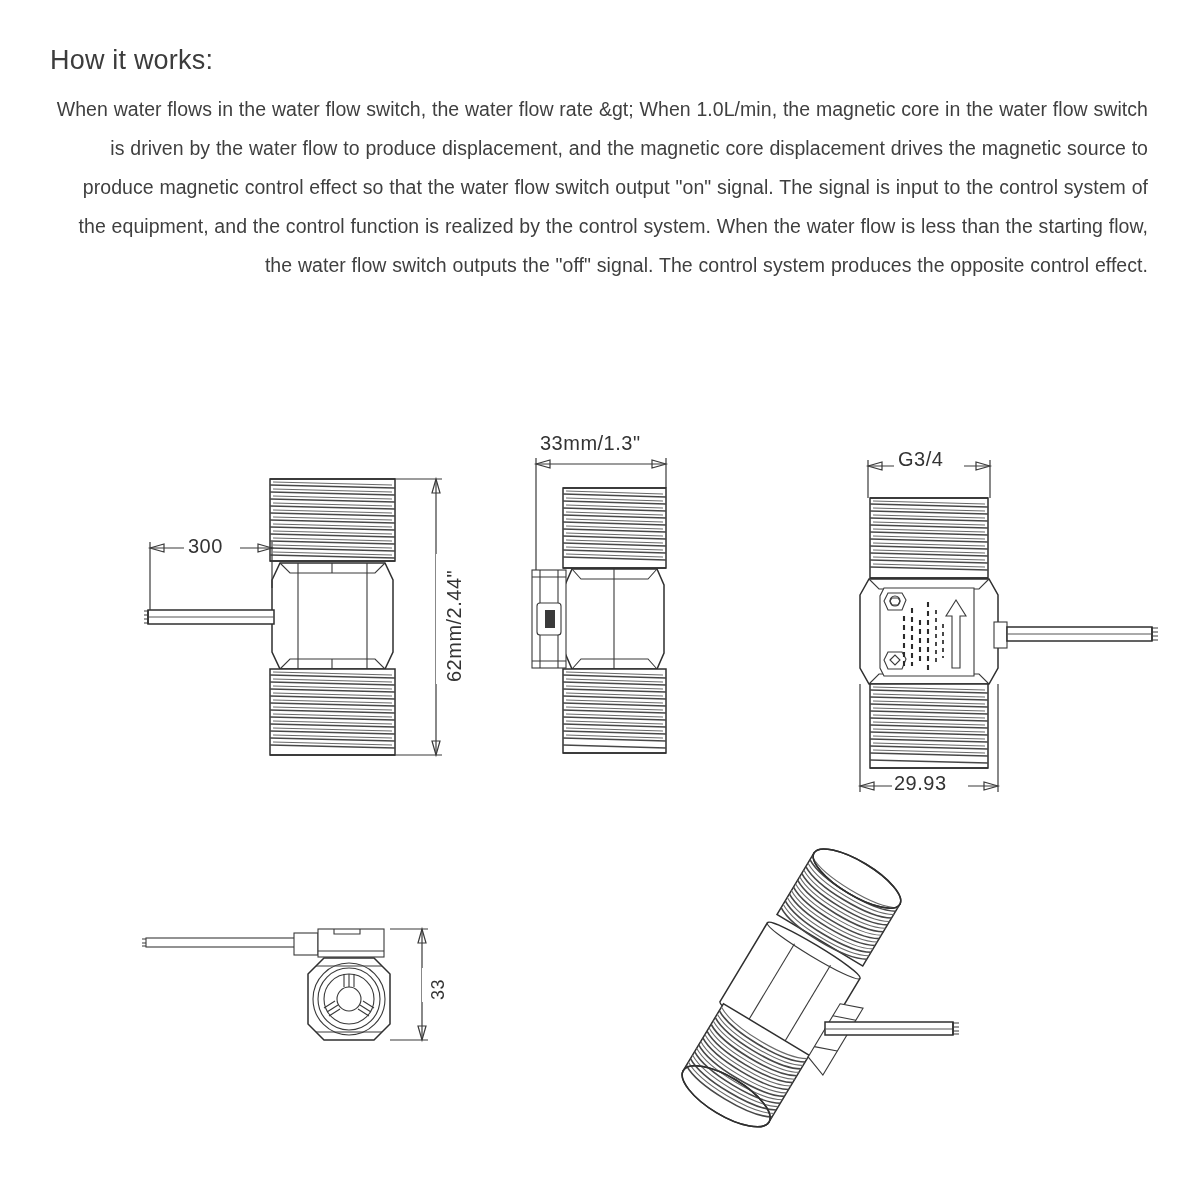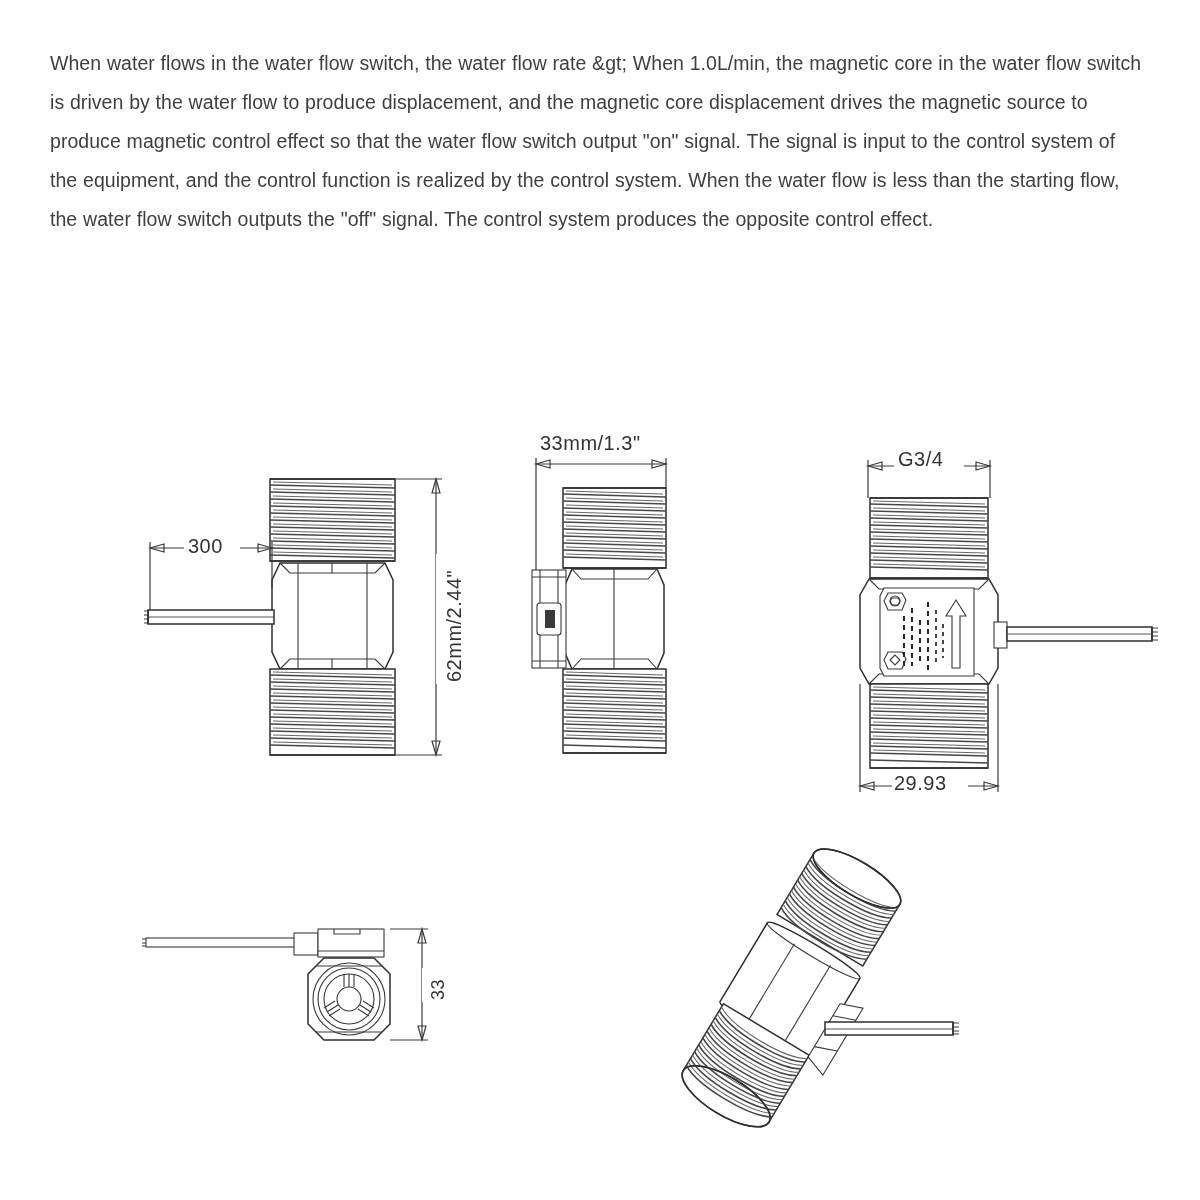--- a/index.html
+++ b/index.html
@@ -29,21 +29,21 @@
     color: #3c3c3c;
     letter-spacing: 0.2px;
     margin: 0 0 14px 0;
     line-height: 1.2;
   }
   #intro-paragraph {
     font-size: 19.5px;
     line-height: 39px;
     color: #3f3f3f;
     margin: 0;
-    text-align: left;
+    text-align: right;
     letter-spacing: 0.05px;
     word-spacing: 0.3px;
   }
 
   
   #drawings {
     position: absolute;
     left: 0;
     top: 400px;
     width: 1200px;
@@ -75,20 +75,21 @@
     fill: #333333;
     letter-spacing: 0.5px;
   }
   .plate-line { fill: none; stroke: #2a2a2a; stroke-width: 2.1; stroke-dasharray: 5 4; }
   .plate-line2 { fill: none; stroke: #2a2a2a; stroke-width: 1.7; stroke-dasharray: 4 4; }
 </style>
 </head>
 <body>
 
 <div id="content-wrap">
+  <h1 id="page-heading">How it works:</h1>
   <p id="intro-paragraph">When water flows in the water flow switch, the water flow rate &amp;gt; When 1.0L/min, the magnetic core in the water flow switch is driven by the water flow to produce displacement, and the magnetic core displacement drives the magnetic source to produce magnetic control effect so that the water flow switch output "on" signal. The signal is input to the control system of the equipment, and the control function is realized by the control system. When the water flow is less than the starting flow, the water flow switch outputs the "off" signal. The control system produces the opposite control effect.</p>
 </div>
 
 <div id="drawings">
 
   <div class="drawing" style="left:140px; top:24px;">
     <svg width="330" height="390" viewBox="0 0 330 390">
 
       <g>
         <rect x="130" y="55" width="125" height="82" class="fillw"></rect>

